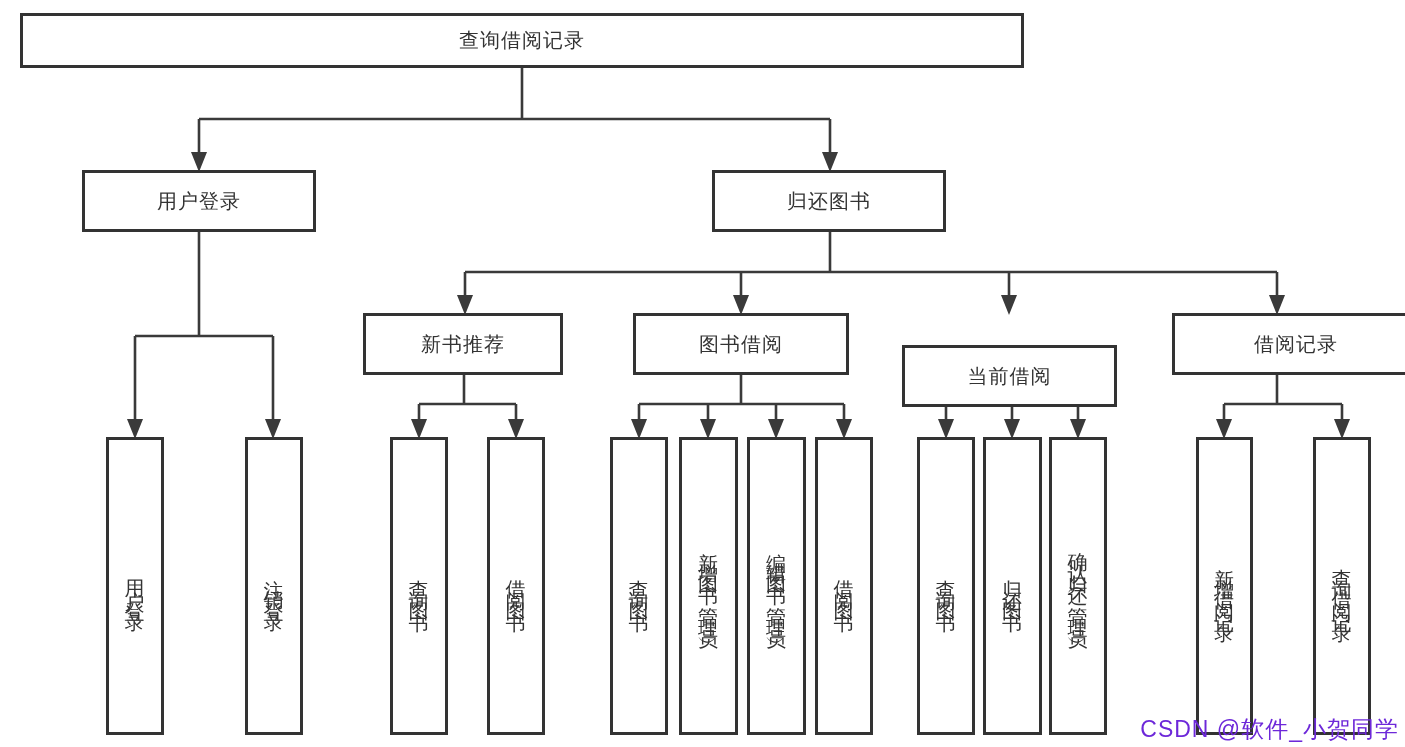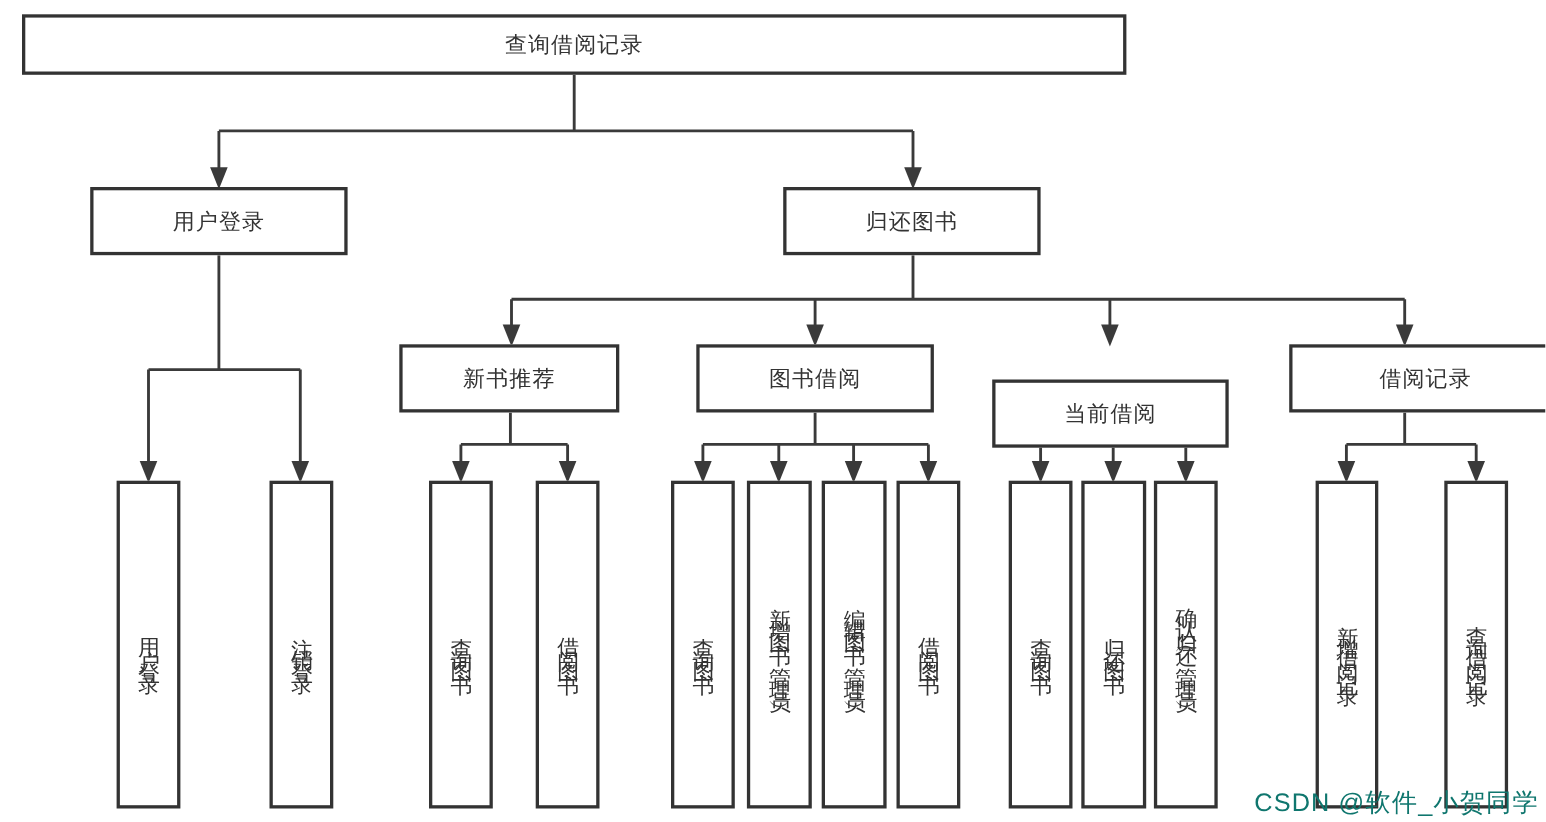--- a/index.html
+++ b/index.html
@@ -51,21 +51,21 @@
   .n-leaf-8{left:815px;width:58px;}
   .n-leaf-9{left:917px;width:58px;}
   .n-leaf-10{left:983px;width:59px;}
   .n-leaf-11{left:1049px;width:58px;}
   .n-leaf-12{left:1196px;width:57px;}
   .n-leaf-13{left:1313px;width:58px;}
   .watermark{
     position:absolute;
     right:6px;bottom:2px;
     font-size:23px;
-    color:#0f766e;
+    color:#6d28d9;
     letter-spacing:1px;
     z-index:5;
     white-space:nowrap;
   }
 </style>
 </head>
 <body>
 
 <div id="stage">
 

